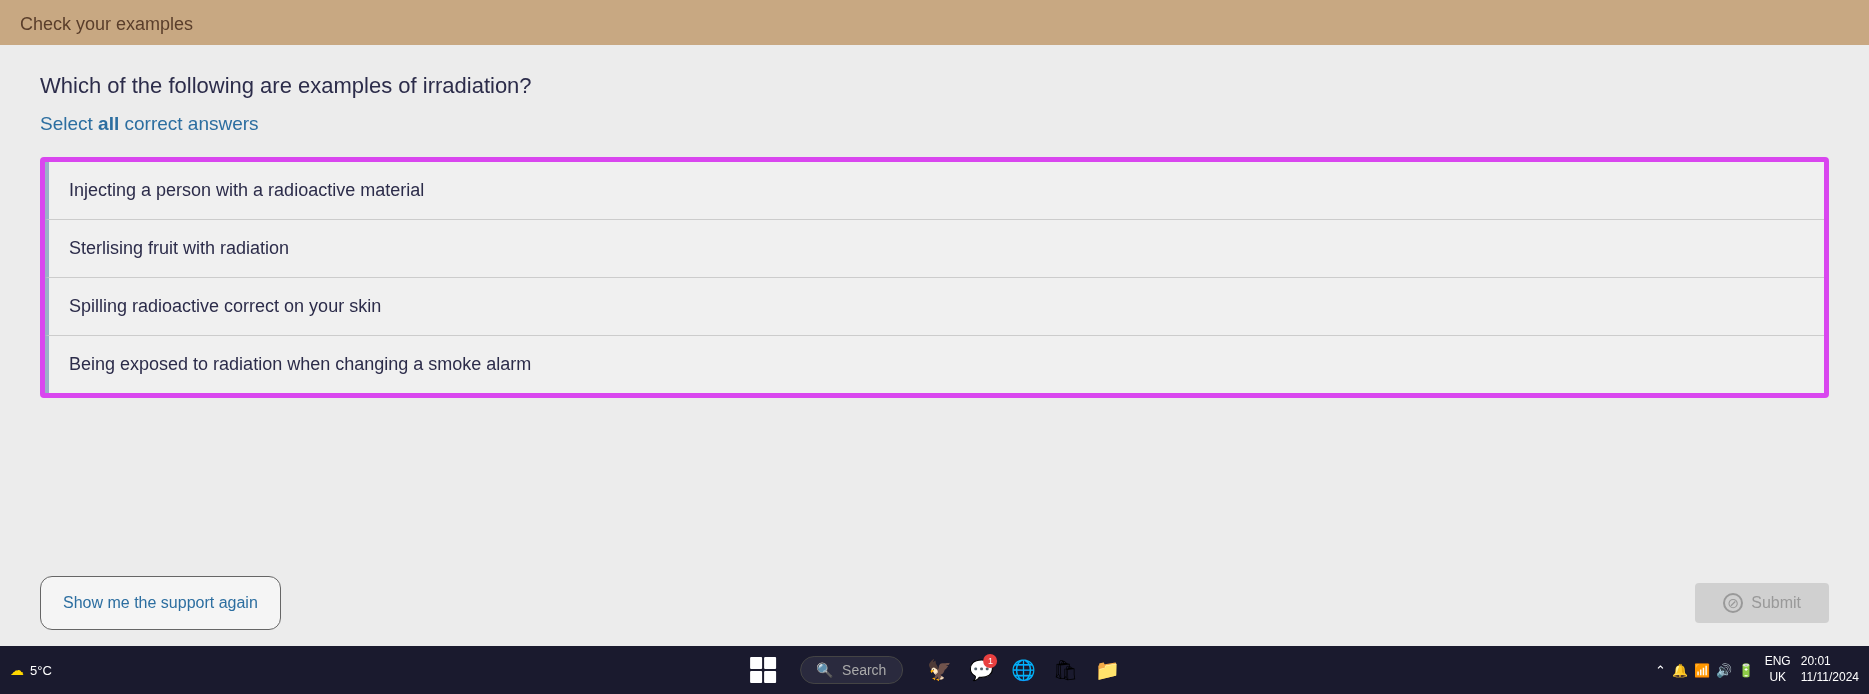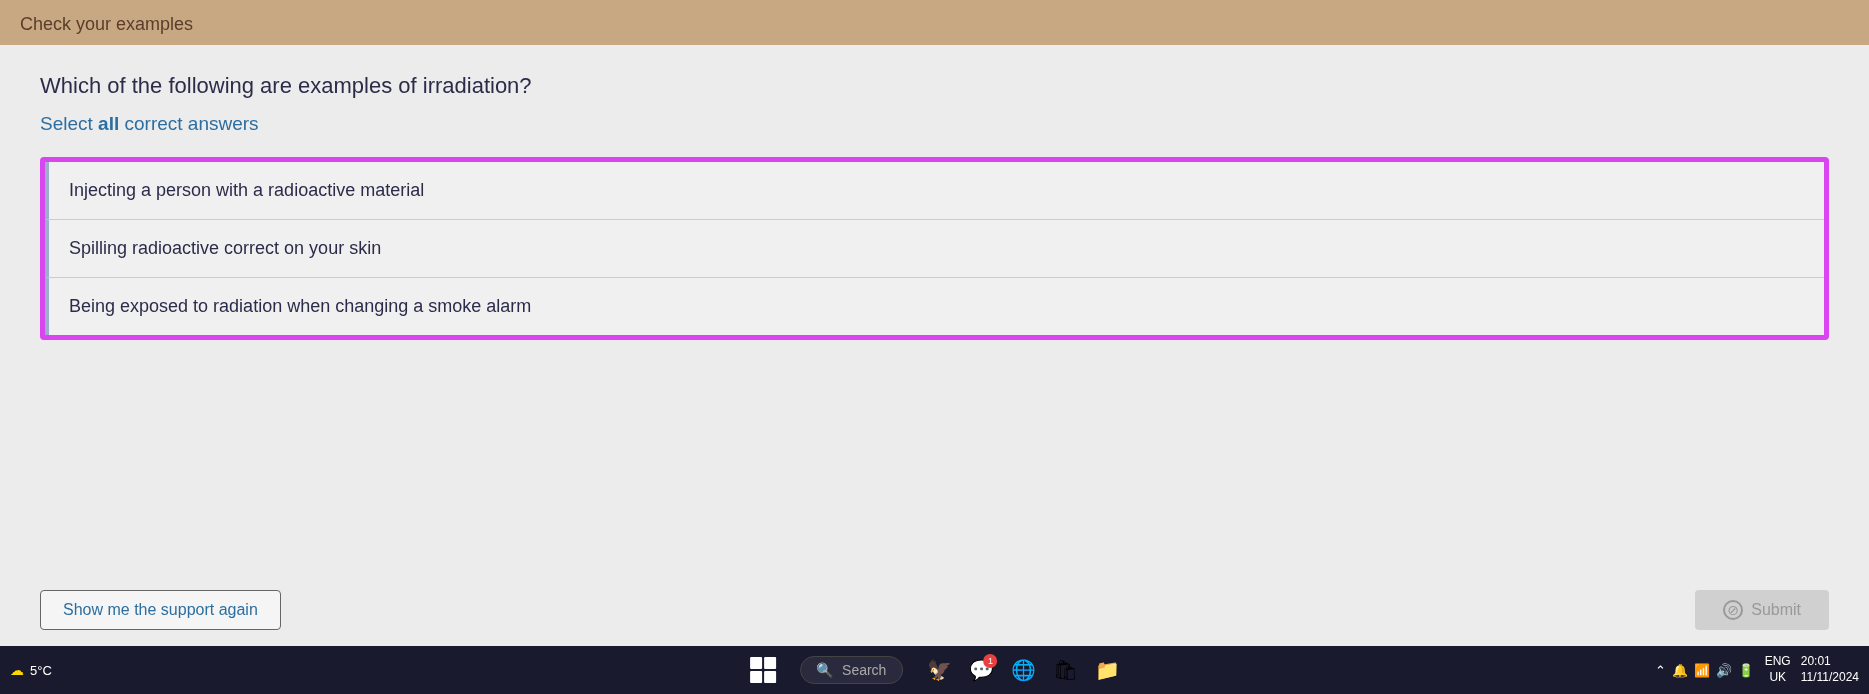--- a/index.html
+++ b/index.html
@@ -89,22 +89,22 @@
       justify-content: space-between;
       margin-top: auto;
       padding-top: 10px;
     }
 
     .show-support-btn {
       border: 1.5px solid #666;
       background: #f5f5f5;
       color: #2c6ea0;
       font-size: 16px;
-      padding: 10px 22px;
-      border-radius: 4px;
+      padding: 17px 22px;
+      border-radius: 12px;
       cursor: pointer;
       font-weight: 500;
     }
 
     .periodic-table-btn {
       border: 1.5px solid #666;
       background: #f5f5f5;
       color: #2c2c4a;
       font-size: 16px;
       padding: 10px 22px;
@@ -316,20 +316,21 @@
 <div class="main-content">
 
   <div class="question-text">Which of the following are examples of irradiation?</div>
 
   <div class="select-instruction">
     <span>Select </span><strong>all</strong><span> correct answers</span>
   </div>
 
   <div class="options-list">
     <div class="option-item">Injecting a person with a radioactive material</div>
+    <div class="option-item">Sterlising fruit with radiation</div>
     <div class="option-item">Spilling radioactive correct on your skin</div>
     <div class="option-item">Being exposed to radiation when changing a smoke alarm</div>
   </div>
 
   <div class="bottom-row">
     <button class="show-support-btn">Show me the support again</button>
 
 
     <button class="submit-btn">
       <span class="submit-disabled-icon">⊘</span>

